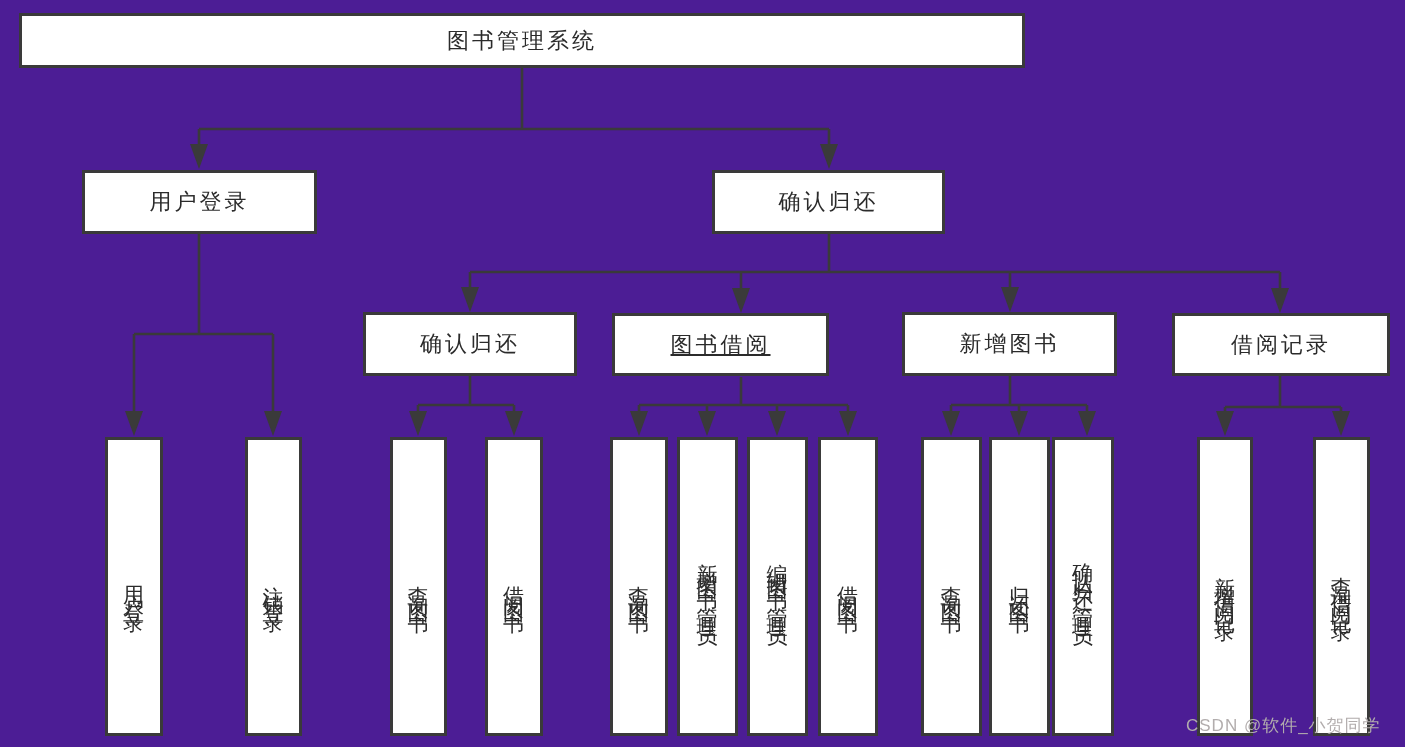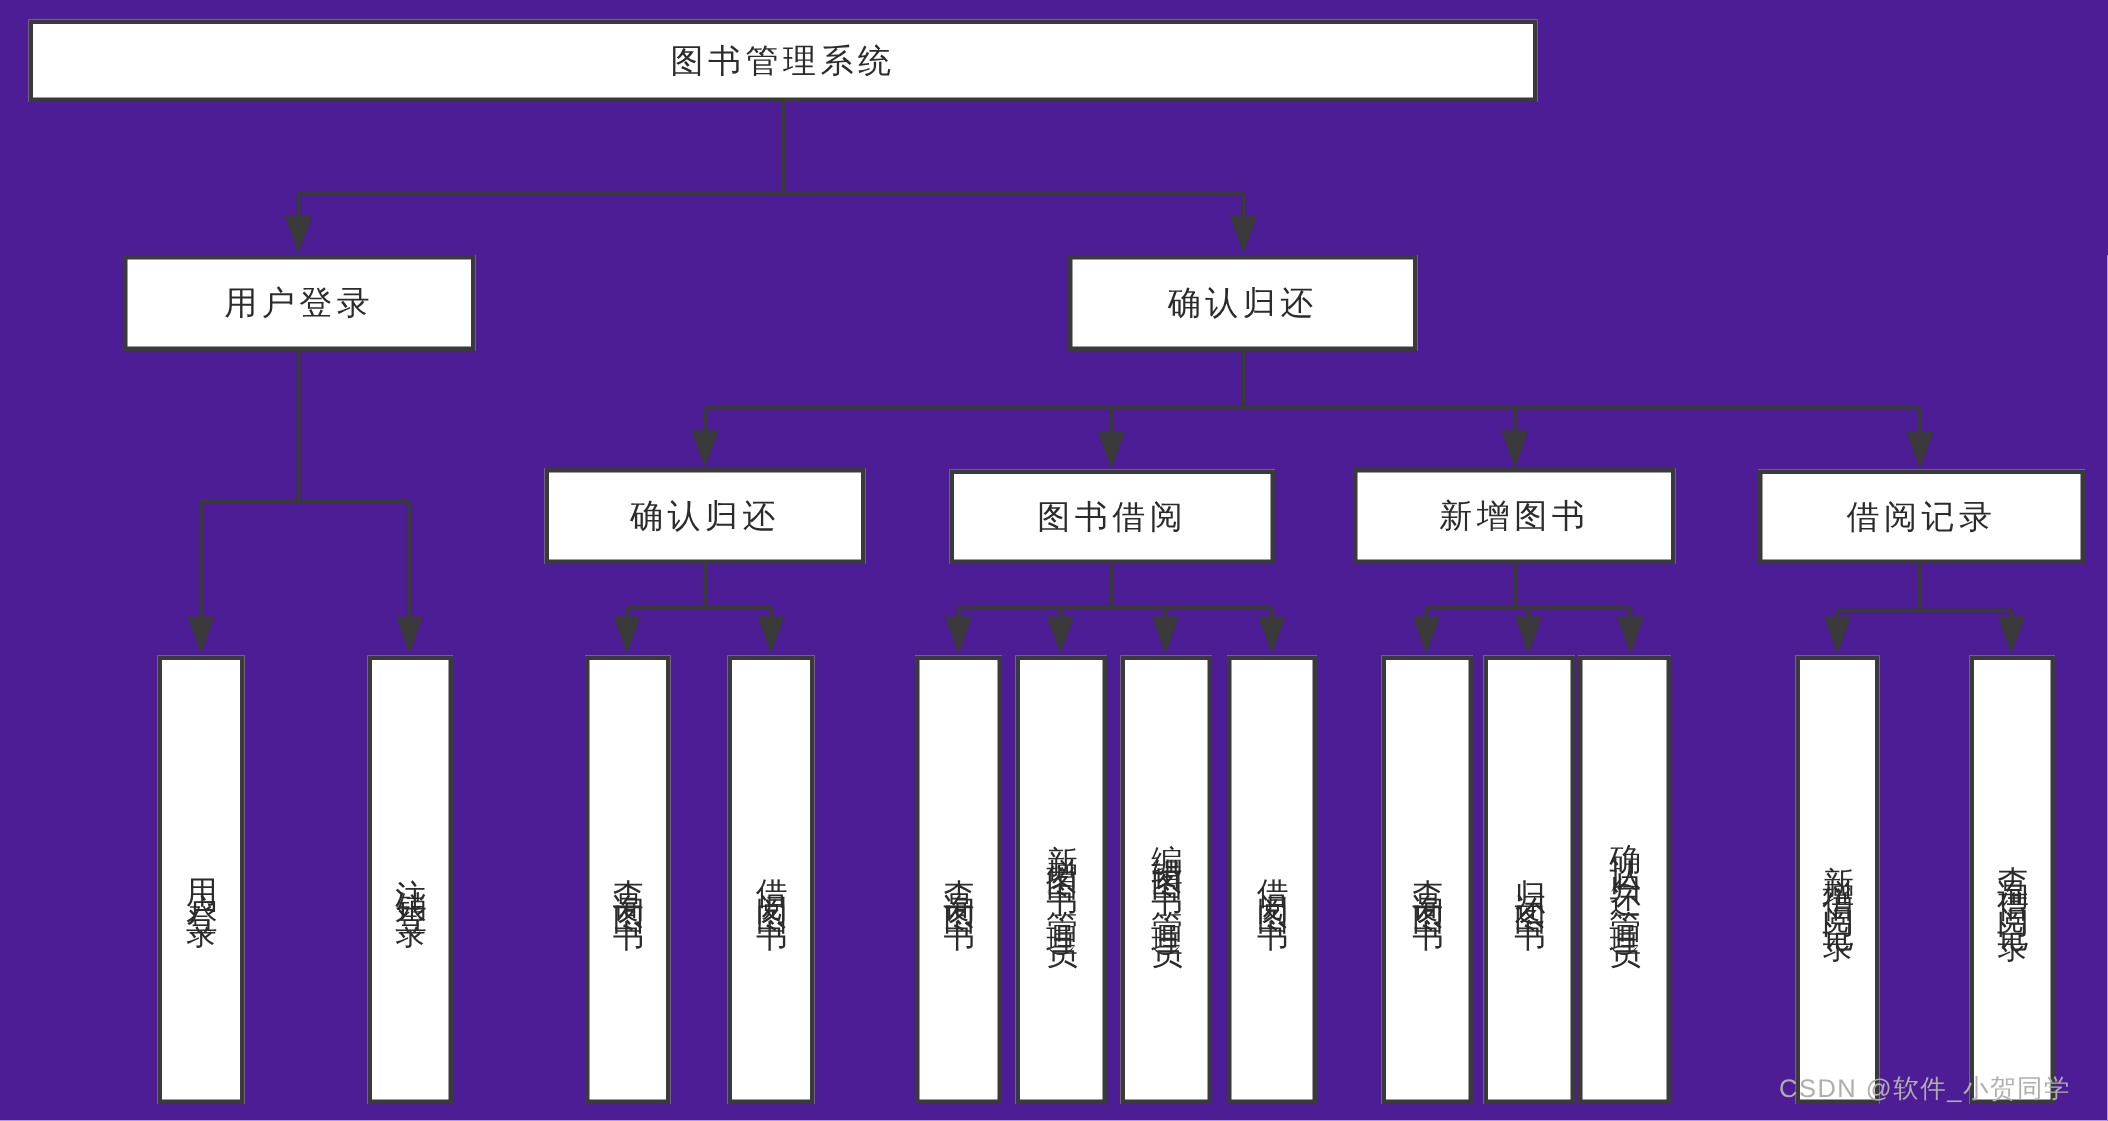--- a/index.html
+++ b/index.html
@@ -100,21 +100,21 @@
       <polygon points="1332,411 1350,411 1341,436"></polygon>
     </g>
   </svg>
 
   <div class="node h" style="left:19px; top:13px; width:1006px; height:55px;">图书管理系统</div>
 
   <div class="node h" style="left:82px; top:170px; width:235px; height:64px;">用户登录</div>
   <div class="node h" style="left:712px; top:170px; width:233px; height:64px;">确认归还</div>
 
   <div class="node h" style="left:363px; top:312px; width:214px; height:64px;">确认归还</div>
-  <div class="node h" style="left:633px; top:313px; width:217px; height:63px;">图书借阅</div>
+  <div class="node h" style="left:612px; top:313px; width:217px; height:63px;text-decoration:underline;">图书借阅</div>
   <div class="node h" style="left:902px; top:312px; width:215px; height:64px;">新增图书</div>
   <div class="node h" style="left:1172px; top:313px; width:218px; height:63px;">借阅记录</div>
 
   <div class="node v" style="left:105px; top:437px; width:58px; height:299px;">
     <span class="vtext">用户登录</span>
   </div>
   <div class="node v" style="left:245px; top:437px; width:57px; height:299px;">
     <span class="vtext">注销登录</span>
   </div>
 

